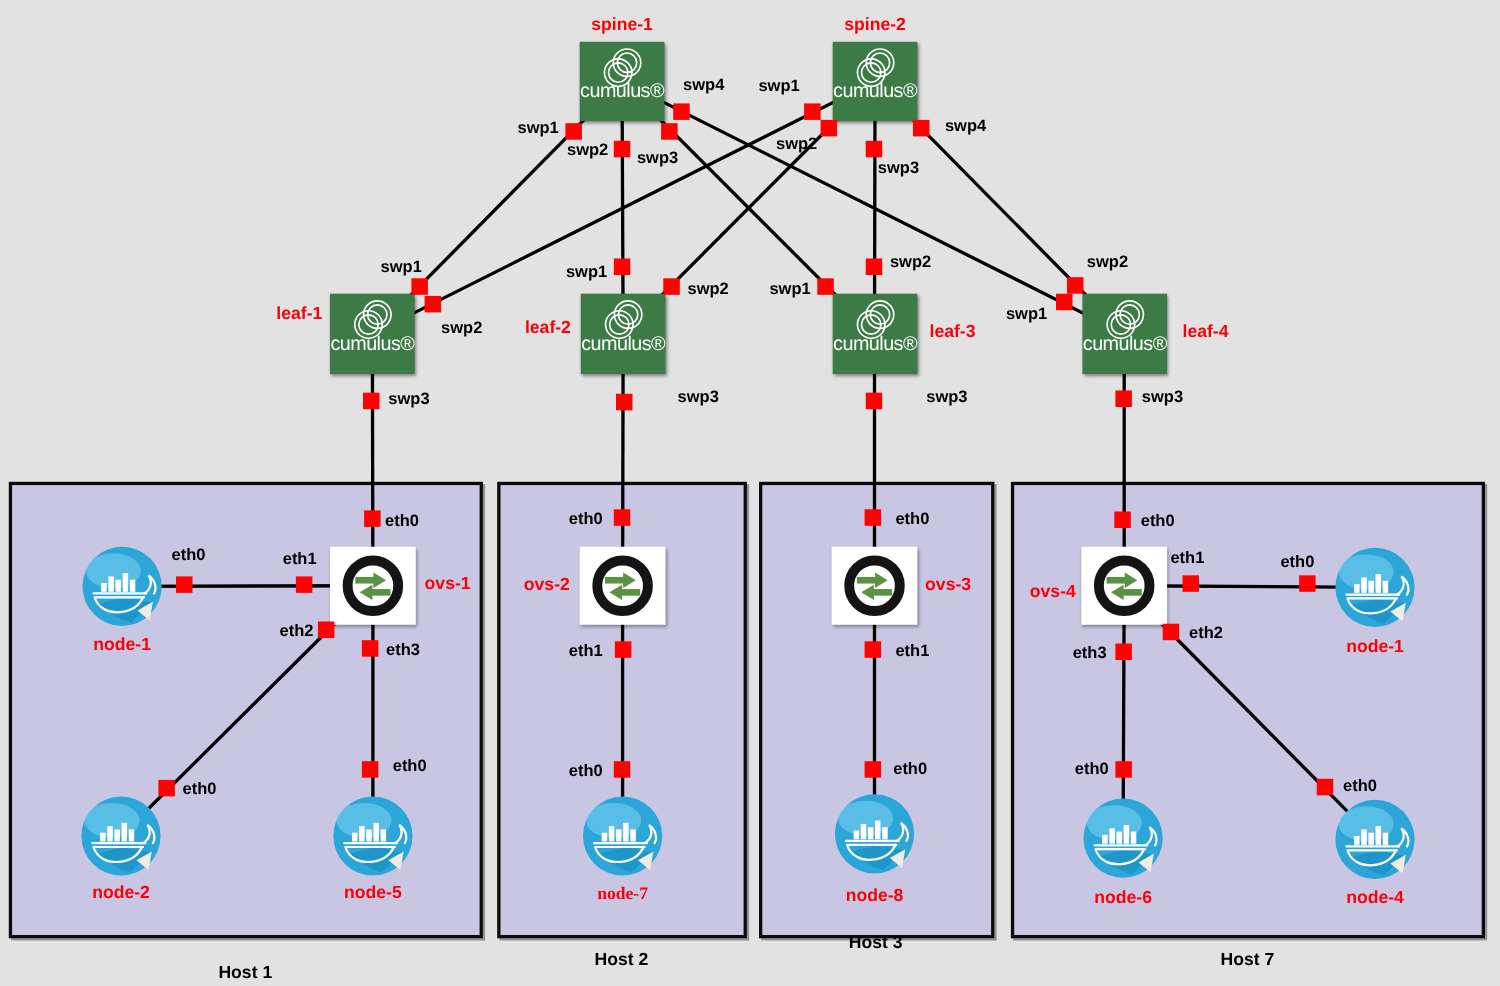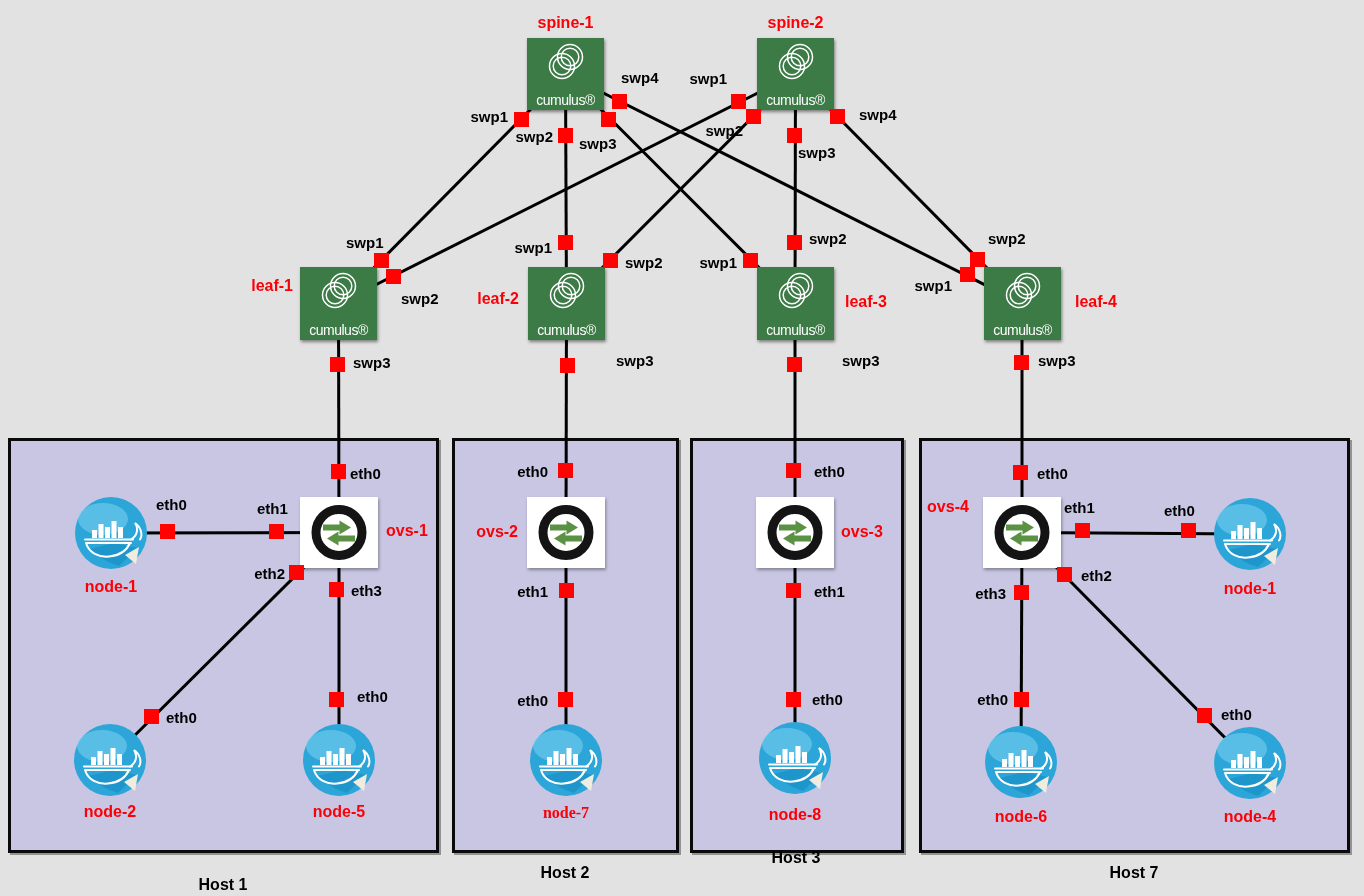--- a/index.html
+++ b/index.html
@@ -3,22 +3,22 @@
 <meta charset="utf-8">
 <style>
   html,body{margin:0;padding:0;background:#e2e2e2;}
   .canvas{position:relative;width:1364px;height:896px;background:#e2e2e2;
           font-family:"Liberation Sans",sans-serif;overflow:hidden;}
   .host{position:absolute;background:#c8c6e3;border:3px solid #0a0a0a;
         box-sizing:border-box;box-shadow:2px 2px 0 rgba(0,0,0,0.35);}
   .links{position:absolute;left:0;top:0;z-index:2;}
   .dev{position:absolute;z-index:3;}
   .cumulus{width:77px;height:72px;background:#3c7a46;box-shadow:1px 2px 3px rgba(0,0,0,0.45);}
-  .cumulus .wordmark{position:absolute;left:0;right:0;bottom:3px;text-align:center;
-        color:#fff;font-size:14px;letter-spacing:-0.5px;line-height:14px;}
+  .cumulus .wordmark{position:absolute;left:0;right:0;bottom:21px;text-align:center;
+        color:#fff;font-size:18px;letter-spacing:-0.5px;line-height:14px;}
   .ovs{width:78px;height:71px;background:#fff;display:flex;align-items:center;
        justify-content:center;box-shadow:1px 2px 3px rgba(0,0,0,0.35);}
   .docker{width:74px;height:74px;}
   .port{position:absolute;width:15px;height:15px;background:#ff0202;z-index:4;}
   .pl{position:absolute;font-weight:700;font-size:15px;line-height:16px;color:#000;
       white-space:nowrap;z-index:5;}
   .pl.ra{width:60px;text-align:right;}
   .dl{position:absolute;font-weight:700;font-size:16px;line-height:16px;color:#fb0007;
       white-space:nowrap;z-index:5;}
   .dl.c77{width:77px;text-align:center;}
@@ -286,21 +286,21 @@
 
   <div class="dl c77" style="left:527px;top:15px;">spine-1</div>
   <div class="dl c77" style="left:757px;top:15px;">spine-2</div>
   <div class="dl ra" style="left:233px;top:278px;">leaf-1</div>
   <div class="dl ra" style="left:459px;top:291px;">leaf-2</div>
   <div class="dl" style="left:845px;top:294px;">leaf-3</div>
   <div class="dl" style="left:1075px;top:294px;">leaf-4</div>
   <div class="dl" style="left:386px;top:523px;">ovs-1</div>
   <div class="dl ra" style="left:458px;top:524px;">ovs-2</div>
   <div class="dl" style="left:841px;top:524px;">ovs-3</div>
-  <div class="dl ra" style="left:918px;top:499px;text-align:center;">ovs-4</div>
+  <div class="dl ra" style="left:918px;top:531px;">ovs-4</div>
   <div class="dl c100" style="left:61px;top:579px;">node-1</div>
   <div class="dl c100" style="left:60px;top:804px;">node-2</div>
   <div class="dl c100" style="left:289px;top:804px;">node-5</div>
   <div class="dl c100" style="left:516px;top:805px;font-family:Liberation Serif, serif;">node-7</div>
   <div class="dl c100" style="left:745px;top:807px;">node-8</div>
   <div class="dl c100" style="left:1200px;top:581px;">node-1</div>
   <div class="dl c100" style="left:971px;top:809px;">node-6</div>
   <div class="dl c100" style="left:1200px;top:809px;">node-4</div>
 
   <div class="hl" style="left:163px;top:864px;margin-top:12px;">Host 1</div>

